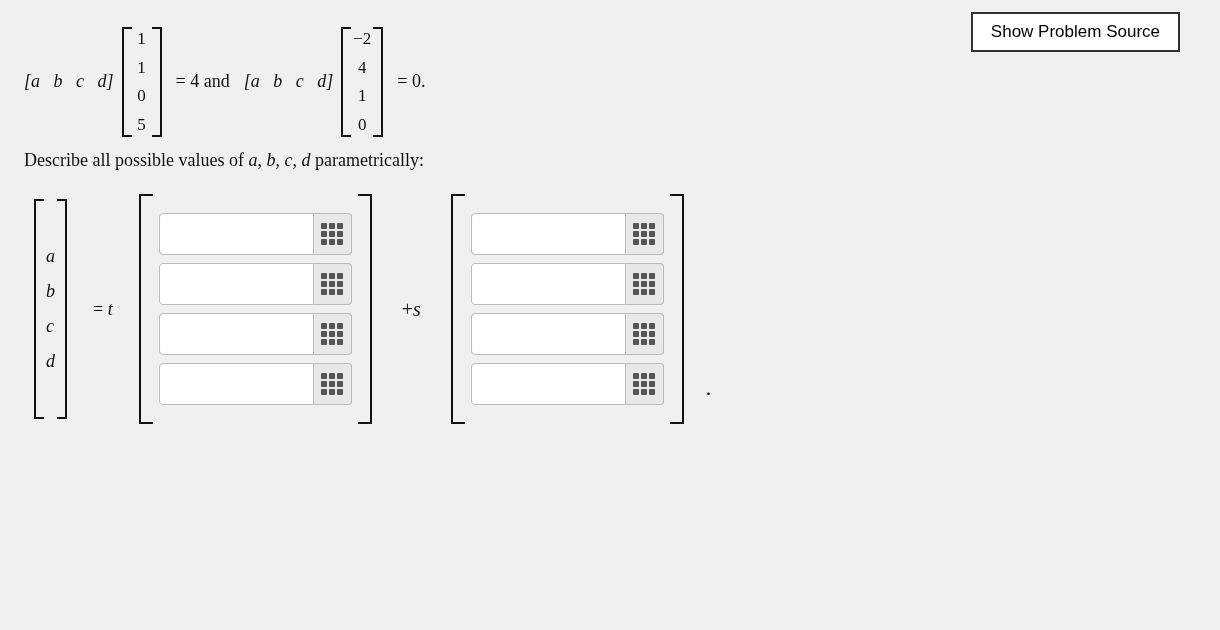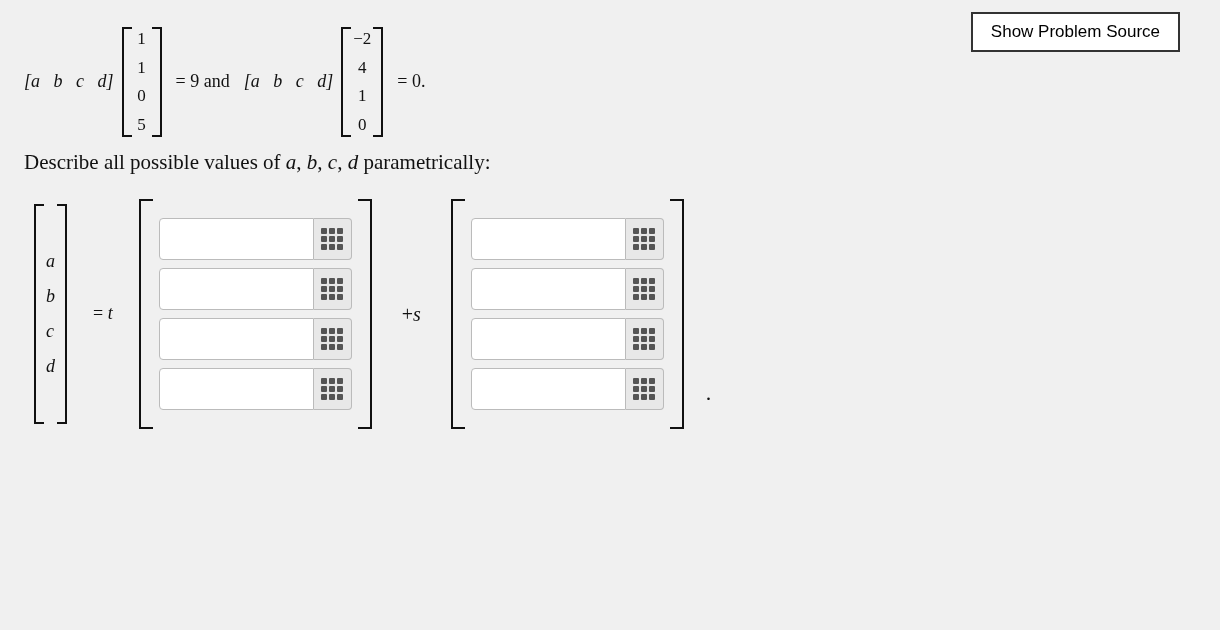--- a/index.html
+++ b/index.html
@@ -67,21 +67,21 @@
       min-width: 16px;
       text-align: center;
     }
 
     .eq-text {
       font-size: 18px;
       margin: 0 6px;
     }
 
     .describe-text {
-      font-size: 21px;
+      font-size: 18px;
       margin-bottom: 20px;
     }
 
     
     .answer-section {
       display: flex;
       align-items: center;
       gap: 16px;
       margin-top: 10px;
       margin-left: 10px;
@@ -208,21 +208,21 @@
           <div class="vector-cell">5</div>
         </div>
 
         <div style="display:flex;flex-direction:column;width:10px;height:110px;">
           <div style="height:12px;border-top:2.5px solid #111;border-right:2.5px solid #111;"></div>
           <div style="flex:1;border-right:2.5px solid #111;"></div>
           <div style="height:12px;border-bottom:2.5px solid #111;border-right:2.5px solid #111;"></div>
         </div>
       </div>
 
-      <span class="eq-text">= 9 and</span>
+      <span class="eq-text">= 4 and</span>
 
       <span style="font-style:italic; font-size:18px;">[<em>a</em> &nbsp; <em>b</em> &nbsp; <em>c</em> &nbsp; <em>d</em>]</span>
 
       <div class="col-vector">
         <div style="display:flex;flex-direction:column;width:10px;height:110px;">
           <div style="height:12px;border-top:2.5px solid #111;border-left:2.5px solid #111;"></div>
           <div style="flex:1;border-left:2.5px solid #111;"></div>
           <div style="height:12px;border-bottom:2.5px solid #111;border-left:2.5px solid #111;"></div>
         </div>
         <div class="vector-content">

